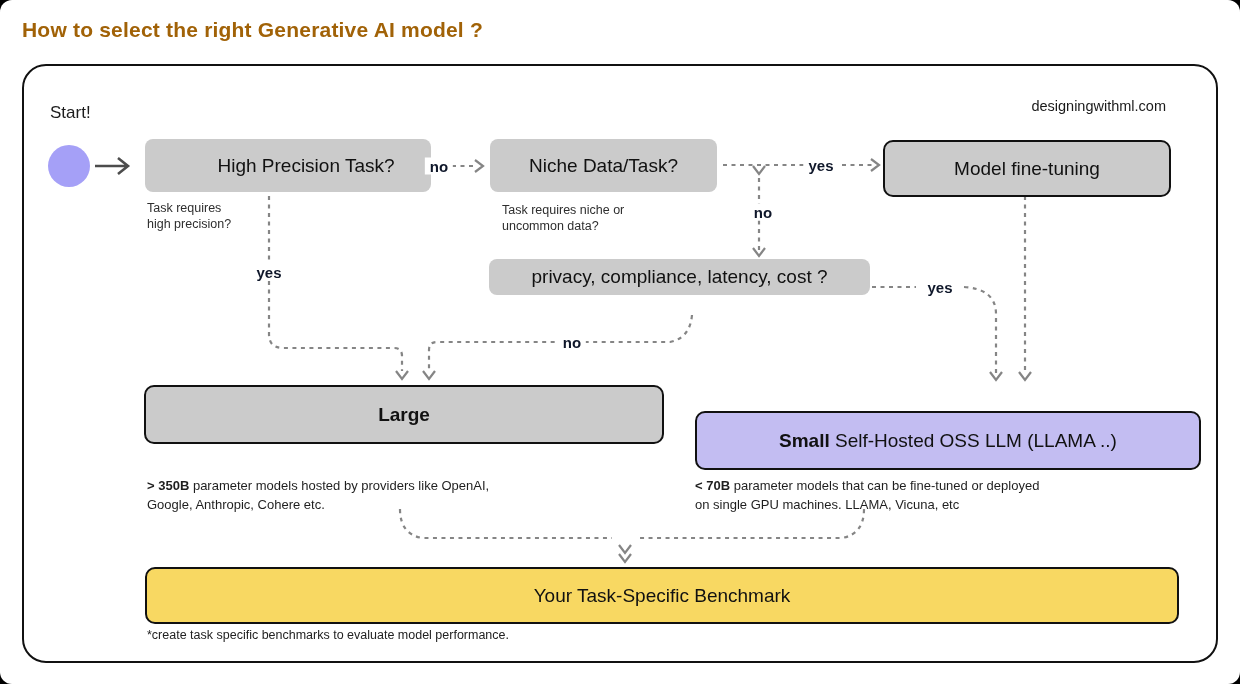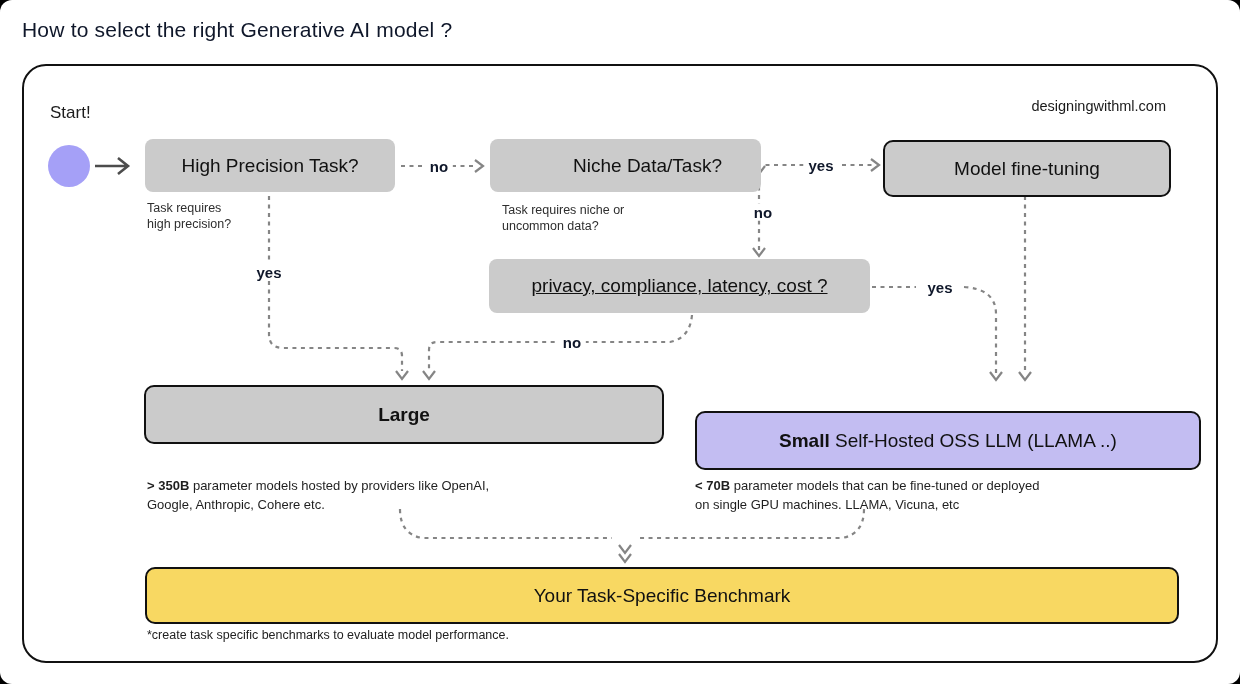--- a/index.html
+++ b/index.html
@@ -1,33 +1,33 @@
 <!DOCTYPE html>
 <html style="--accent: #a5a0f7; --boxgray: #cbcbcb; --purple: #c3bdf2; --yellow: #f8d862; --border: #111111; --dash: #858585;"><head>
 <meta charset="utf-8">
 <style>
   html,body{margin:0;padding:0;background:#000;}
   .page{position:relative;width:1240px;height:684px;background:#ffffff;border-radius:12px;overflow:hidden;
         font-family:"Liberation Sans", sans-serif;}
-  .title{position:absolute;left:22px;top:18px;font-size:21px;font-weight:400;color:#0f172a;letter-spacing:.2px;}
+  .title{position:absolute;left:22px;top:18px;font-size:21px;font-weight:700;color:#a16207;letter-spacing:.2px;}
   .card{position:absolute;left:22px;top:64px;width:1192px;height:595px;border:2px solid #111;border-radius:24px;background:#fff;}
   .start-label{position:absolute;left:26px;top:37px;font-size:17px;color:#1c1c1c;}
   .start-dot{position:absolute;left:24px;top:79px;width:42px;height:42px;border-radius:50%;background:var(--accent,#a5a0f7);}
   .watermark{position:absolute;right:50px;top:32px;font-size:14.5px;color:#1a1a1a;font-weight:500;}
 
   .node{position:absolute;display:flex;align-items:center;justify-content:center;
         background:var(--boxgray,#cbcbcb);border-radius:8px;color:#111;font-size:19px;white-space:pre;}
   .node.outlined{border:2.5px solid #111;border-radius:10px;}
   .node.purple{background:var(--purple,#c3bdf2);}
   .node.yellow{background:var(--yellow,#f8d862);}
 
-  .n-highprec{left:121px;top:73px;width:250px;height:53px;}
-  .n-niche{left:466px;top:73px;width:227px;height:53px;padding-left:44px;}
+  .n-highprec{left:121px;top:73px;width:250px;height:53px;padding-left:36px;}
+  .n-niche{left:466px;top:73px;width:227px;height:53px;}
   .n-model{left:859px;top:74px;width:284px;height:53px;}
-  .n-privacy{left:465px;top:193px;width:381px;height:54px;text-decoration:underline;}
+  .n-privacy{left:465px;top:193px;width:381px;height:36px;}
   .n-large{left:120px;top:319px;width:516px;height:55px;}
   .n-small{left:671px;top:319px;width:502px;height:55px;margin-top:26px;}
   .n-bench{left:121px;top:501px;width:1030px;height:53px;}
 
   .caption{position:absolute;font-size:12.5px;line-height:1.3;color:#2e2e2e;white-space:pre-line;}
   .cap-highprec{left:123px;top:134px;}
   .cap-niche{left:478px;top:136px;}
   .big-caption{position:absolute;font-size:13px;line-height:1.45;color:#1f1f1f;white-space:pre-line;}
   .cap-large{left:123px;top:392px;width:530px;}
   .cap-small{left:671px;top:392px;width:520px;}

